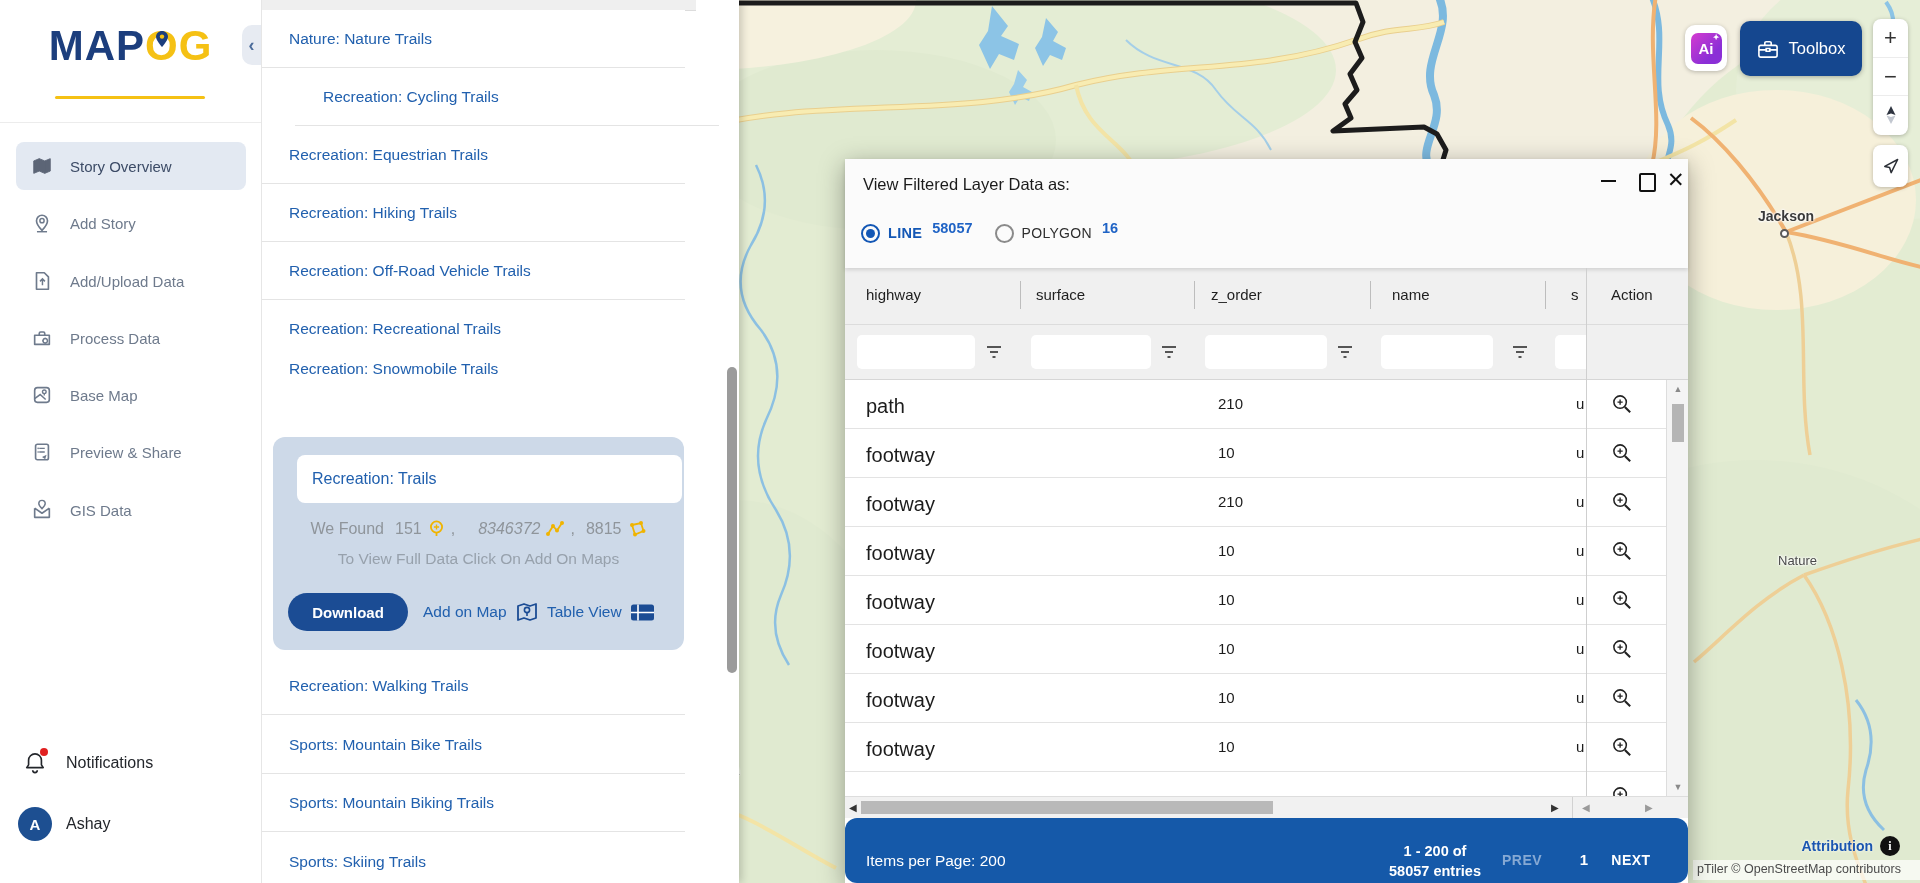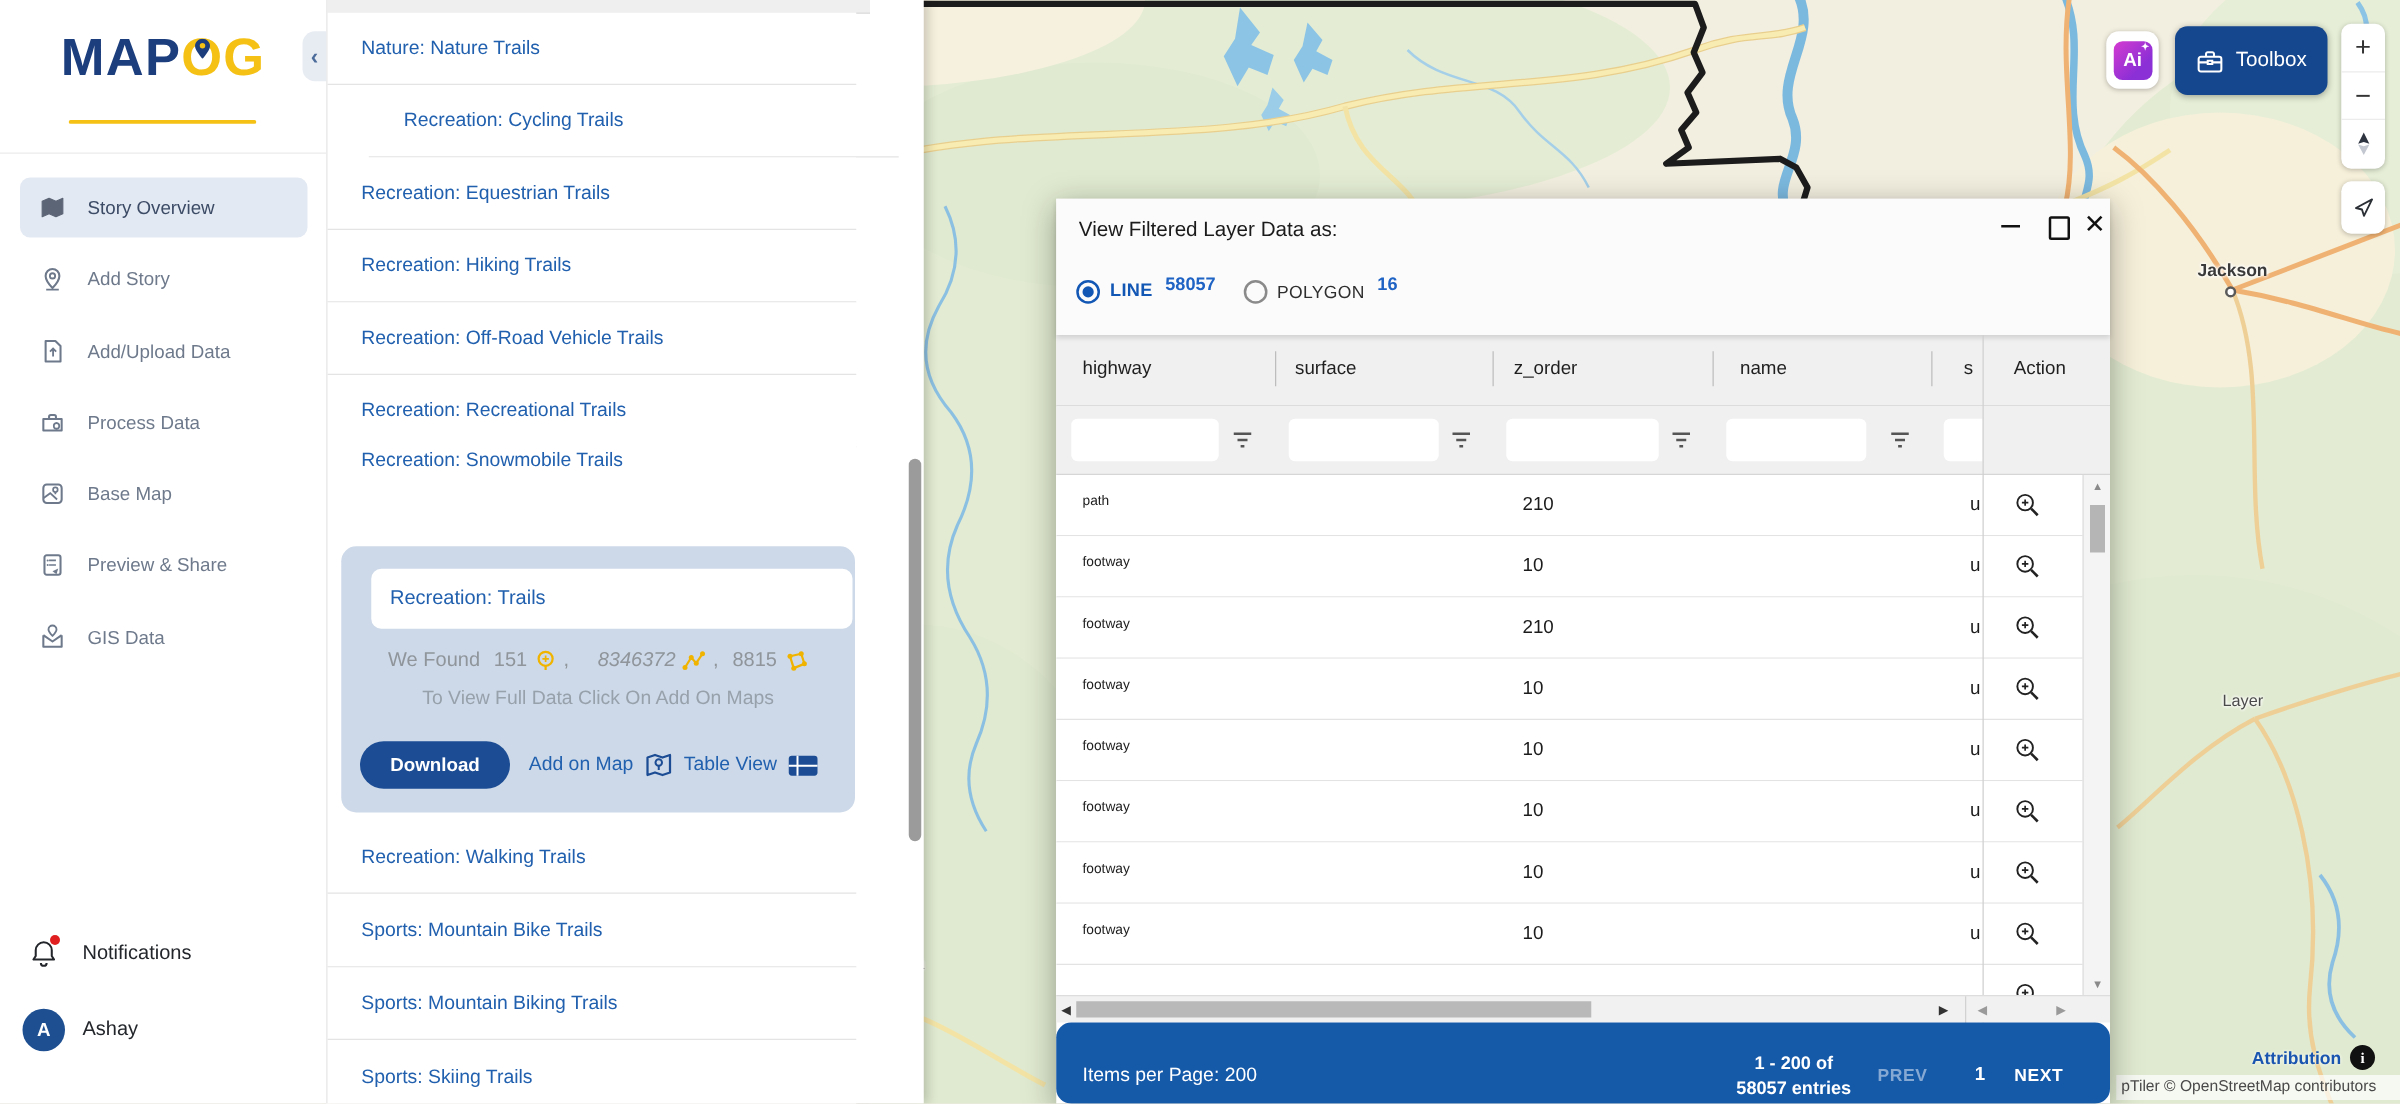--- a/index.html
+++ b/index.html
@@ -80,21 +80,21 @@
 
   .thead{position:absolute;left:0;top:109px;width:843px;height:57px;background:#f0f0f0;border-bottom:1px solid #dcdcdc;box-sizing:border-box;}
   .th{position:absolute;top:18px;font-size:15px;color:#1f1f1f;}
   .th-sep{position:absolute;top:13px;width:1px;height:28px;background:#bdbdbd;}
   .tfilter{position:absolute;left:0;top:166px;width:843px;height:55px;background:#f0f0f0;border-bottom:1px solid #d6d6d6;box-sizing:border-box;}
   .f-input{position:absolute;top:10px;height:34px;background:#fff;border:none;border-radius:5px;box-sizing:border-box;padding:0 8px;font-size:14px;outline:none;}
   .f-icon{position:absolute;top:18px;cursor:pointer;}
 
   .rows-wrap{position:absolute;left:0;top:221px;width:843px;height:416px;overflow:hidden;background:#fff;}
   .trow{position:absolute;left:0;width:843px;height:49px;border-bottom:1px solid #e3e3e3;box-sizing:border-box;background:#fff;}
-  .cell-hw{position:absolute;left:21px;top:15px;font-size:11px;color:#1c1c1c;}
+  .cell-hw{position:absolute;left:21px;top:15px;font-size:20px;color:#1c1c1c;}
   .cell-zo{position:absolute;left:373px;top:15px;font-size:15px;color:#1c1c1c;}
   .cell-tr{position:absolute;left:731px;top:15px;width:10px;overflow:hidden;font-size:15px;color:#1c1c1c;}
   .cell-act{position:absolute;left:766px;top:13px;width:23px;height:23px;cursor:pointer;}
   .action-divider{position:absolute;left:741px;top:109px;width:1px;height:550px;background:#cfcfcf;z-index:3;}
 
   .vscroll{position:absolute;left:821px;top:221px;width:22px;height:416px;background:#f4f4f4;border-left:1px solid #ddd;box-sizing:border-box;z-index:4;}
   .vthumb{position:absolute;left:5px;top:24px;width:12px;height:38px;background:#b5b5b5;}
   .varrow{position:absolute;left:0;width:22px;text-align:center;font-size:9px;color:#8a8a8a;cursor:pointer;}
 
   .hscroll{position:absolute;left:0;top:637px;width:843px;height:22px;background:#f1f1f1;border-top:1px solid #ddd;box-sizing:border-box;z-index:5;}
@@ -153,21 +153,21 @@
       <path d="M1108,575 C1140,620 1162,700 1152,790 C1148,830 1160,860 1170,885" fill="none" stroke="#eecf96" stroke-width="3.5"></path>
       <path d="M1108,575 C1150,560 1200,545 1230,538" fill="none" stroke="#eecf96" stroke-width="3.5"></path>
       <path d="M1108,575 C1060,600 1025,640 998,662" fill="none" stroke="#eecf96" stroke-width="3.5"></path>
 
       <path d="M4,3 L660,3 L667,22 L659,42 L666,58 L654,74 L661,90 L649,104 L655,118 L637,131 L728,127 L741,134 L750,150 L746,163 L758,180" fill="none" stroke="#1c1c1c" stroke-width="5" stroke-linejoin="round"></path>
     </svg>
 
     <span class="map-label" style="left:4px;top:95px;">lle</span>
     <span class="map-label" style="left:1062px;top:208px;font-weight:600;color:#3a3a3a;">Jackson</span>
     <span class="city-marker" style="left:1084px;top:229px;"></span>
-    <span class="map-label" style="left:1082px;top:553px;font-size:13px;">Layer</span>
+    <span class="map-label" style="left:1082px;top:553px;font-size:13px;">Nature</span>
     <span class="map-label" style="left:3px;top:762px;padding-left:10px;">kana</span>
 
     <div class="attrib-row">
       <span class="attrib-label">Attribution</span>
       <span class="attrib-info">i</span>
     </div>
     <div class="attrib-text">pTiler © OpenStreetMap contributors</div>
   </div>
 
   <div class="ai-btn">

